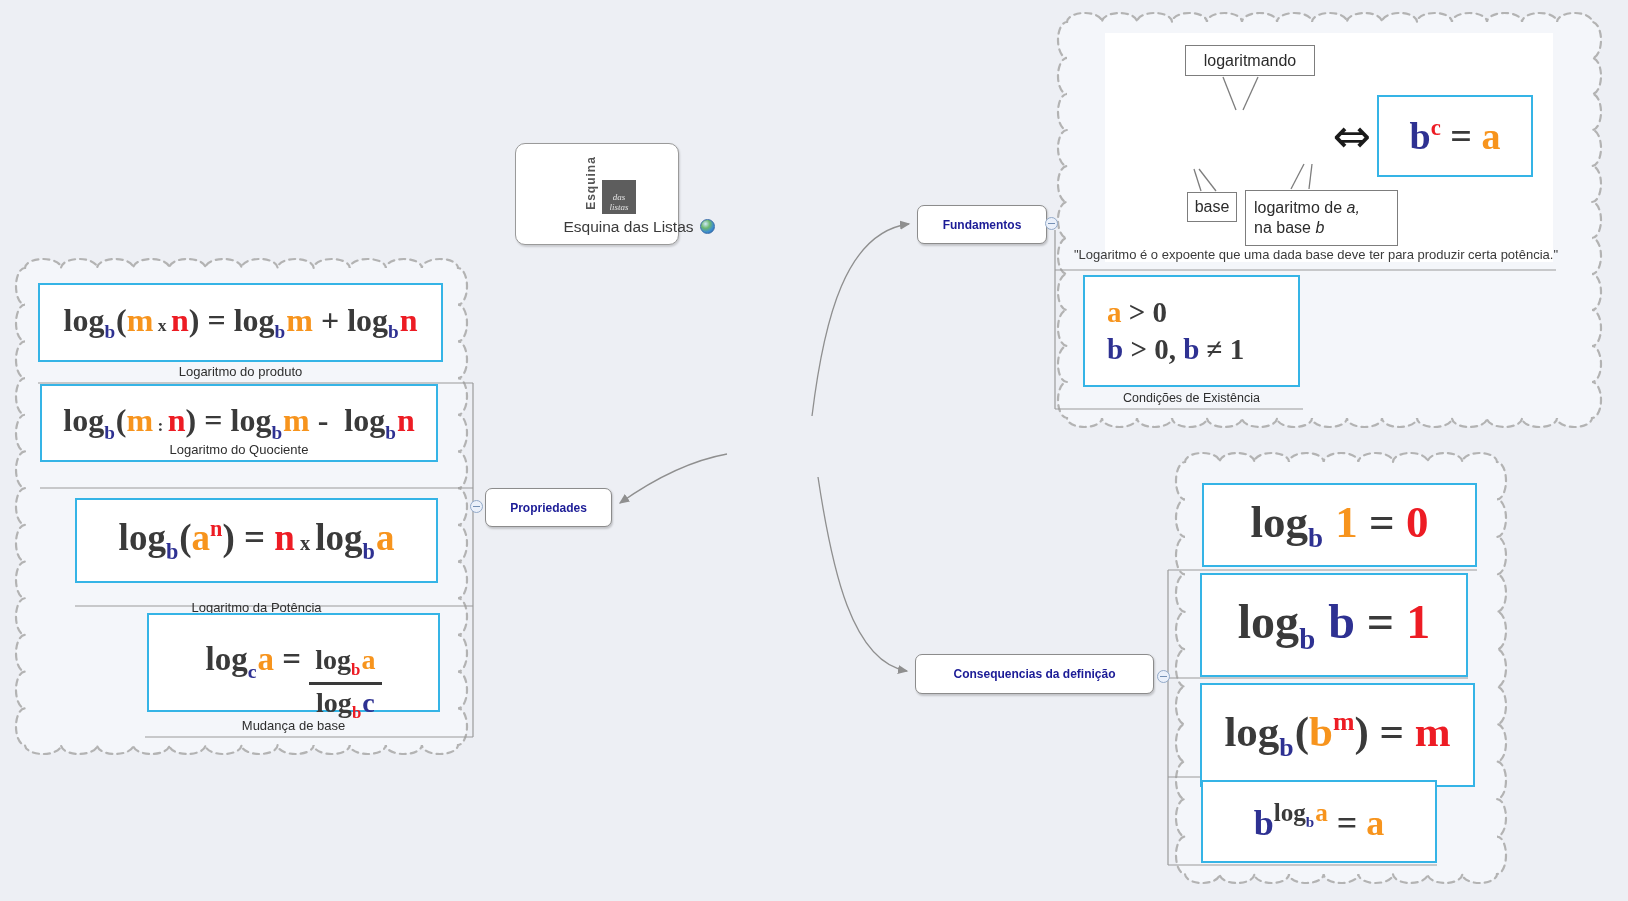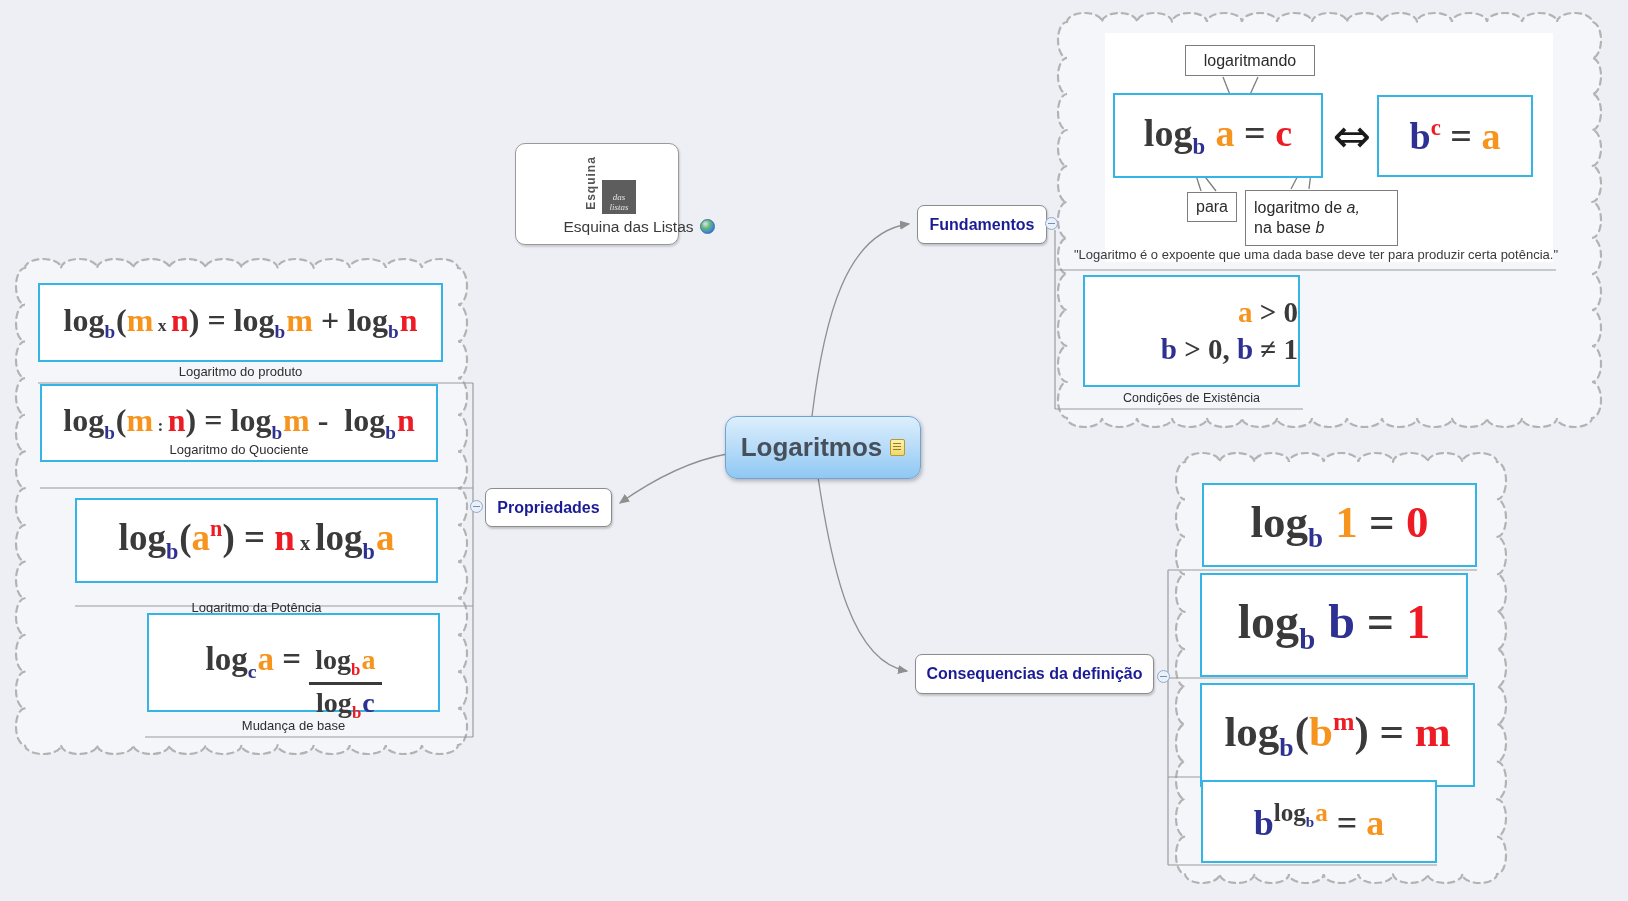--- a/index.html
+++ b/index.html
@@ -3,21 +3,21 @@
 <meta charset="utf-8">
 <style>
   html,body{margin:0;padding:0;}
   .canvas{position:relative;width:1628px;height:901px;background:#edeff4;overflow:hidden;
           font-family:"Liberation Sans","DejaVu Sans",sans-serif;}
   svg.layer{position:absolute;left:0;top:0;}
 
   
   .topic{position:absolute;background:#fff;border:1px solid #8c8c8c;border-radius:7px;
          display:flex;align-items:center;justify-content:center;font-weight:bold;
-         color:#1b1b96;font-size:16px;box-shadow:1px 1.5px 2px rgba(0,0,0,0.18);cursor:default;}
+         color:#1b1b96;font-size:12px;box-shadow:1px 1.5px 2px rgba(0,0,0,0.18);cursor:default;}
   .central{position:absolute;left:725px;top:416px;width:194px;height:61px;
            background:linear-gradient(180deg,#dceffc 0%,#b9dcf8 48%,#8fc8f3 100%);
            border:1px solid #6fa3d3;border-radius:12px;display:flex;align-items:center;justify-content:center;
            font-size:26px;font-weight:bold;color:#47505a;box-shadow:1px 2px 4px rgba(0,0,0,0.28);}
   .floating{position:absolute;left:515px;top:143px;width:162px;height:100px;background:#fff;
             border:1px solid #9a9a9a;border-radius:10px;box-shadow:1px 1.5px 2px rgba(0,0,0,0.15);}
 
   
   .collapse{position:absolute;width:13px;height:13px;border-radius:50%;background:#eaf0fa;
             border:1px solid #93aac9;box-sizing:border-box;}
@@ -110,40 +110,37 @@
     <svg class="layer" width="448" height="229">
       <g stroke="#7d7d7d" stroke-width="1.3">
         <path d="M118,44 L131,77"></path>
           <path d="M153,44 L138,77"></path>
         <path d="M96,158 L89,136"></path>
           <path d="M111,158 L94,136"></path>
         <path d="M186,156 L199,131"></path>
           <path d="M204,156 L207,131"></path>
       </g>
     </svg>
-    <div class="fbox" style="left:8px;top:60px;width:210px;height:85px;">
-      <span class="fx" style="font-size:38px;"><span style="color: rgb(58, 58, 58);">log</span><span class="sub" style="color: rgb(46, 49, 146);">b</span><span style="color: rgb(247, 148, 29);"> a</span><span style="color: rgb(58, 58, 58);"> = </span><span style="color: rgb(237, 28, 36);">c</span></span>
-    </div>
     <div class="iff" style="left:221px;top:65px;width:52px;height:75px;font-size:46px;display:flex;align-items:center;justify-content:center;">⇔</div>
     <div class="fbox" style="left:272px;top:62px;width:156px;height:82px;">
       <span class="fx" style="font-size:38px;"><span style="color: rgb(46, 49, 146);">b</span><span class="sup" style="color: rgb(237, 28, 36);">c</span><span style="color: rgb(58, 58, 58);"> = </span><span style="color: rgb(247, 148, 29);">a</span></span>
     </div>
     <div class="callout" style="left:80px;top:12px;width:130px;height:31px;">
       <span>logaritmando</span>
     </div>
     <div class="callout" style="left:82px;top:159px;width:50px;height:30px;">
-      <span>para</span>
+      <span>base</span>
     </div>
     <div class="callout" style="left:140px;top:157px;width:153px;height:56px;justify-content:flex-start;padding-left:8px;line-height:1.25;">
       <span><span>logaritmo de </span><span style="font-style: italic;">a,</span><br><span>na base </span><span style="font-style: italic;">b</span></span>
     </div>
   </div>
   <div class="quote">"Logaritmo é o expoente que uma dada base deve ter para produzir certa potência."</div>
 
-  <div class="fbox" style="left:1083px;top:275px;width:217px;height:112px;flex-direction:column;align-items:flex-end;justify-content:center;padding-left:22px;gap:4px;">
+  <div class="fbox" style="left:1083px;top:275px;width:217px;height:112px;flex-direction:column;align-items:flex-start;justify-content:center;padding-left:22px;gap:4px;">
     <div class="fx" style="font-size:29px;"><span style="color: rgb(247, 148, 29);">a</span><span style="color: rgb(58, 58, 58);"> &gt; 0</span></div>
     <div class="fx" style="font-size:29px;"><span style="color: rgb(46, 49, 146);">b</span><span style="color: rgb(58, 58, 58);"> &gt; 0, </span><span style="color: rgb(46, 49, 146);">b</span><span style="color: rgb(58, 58, 58);"> ≠ 1</span></div>
   </div>
   <div class="itemlabel" style="left:1083px;top:391px;width:217px;font-size:12.5px;">Condições de Existência</div>
 
   <div class="fbox" style="left:38px;top:283px;width:405px;height:79px;">
     <span class="fx" style="font-size:32px;"><span style="color: rgb(58, 58, 58);">log</span><span class="sub" style="color: rgb(46, 49, 146);">b</span><span style="color: rgb(58, 58, 58);">(</span><span style="color: rgb(247, 148, 29);">m</span><span class="sm" style="color: rgb(58, 58, 58);"> x </span><span style="color: rgb(237, 28, 36);">n</span><span style="color: rgb(58, 58, 58);">)</span><span style="color: rgb(58, 58, 58);"> = </span><span style="color: rgb(58, 58, 58);">log</span><span class="sub" style="color: rgb(46, 49, 146);">b</span><span style="color: rgb(247, 148, 29);">m</span><span style="color: rgb(58, 58, 58);"> + </span><span style="color: rgb(58, 58, 58);">log</span><span class="sub" style="color: rgb(46, 49, 146);">b</span><span style="color: rgb(237, 28, 36);">n</span></span>
   </div>
   <div class="itemlabel" style="left:38px;top:364px;width:405px;">Logaritmo do produto</div>
 
@@ -168,24 +165,20 @@
   <div class="fbox" style="left:1200px;top:573px;width:268px;height:104px;">
     <span class="fx" style="font-size:48px;"><span style="color: rgb(58, 58, 58);">log</span><span class="sub" style="color: rgb(46, 49, 146);">b</span><span style="color: rgb(46, 49, 146);"> b</span><span style="color: rgb(58, 58, 58);"> = </span><span style="color: rgb(237, 28, 36);">1</span></span>
   </div>
   <div class="fbox" style="left:1200px;top:683px;width:275px;height:104px;">
     <span class="fx" style="font-size:43px;"><span style="color: rgb(58, 58, 58);">log</span><span class="sub" style="color: rgb(46, 49, 146);">b</span><span style="color: rgb(58, 58, 58);">(</span><span style="color: rgb(247, 148, 29);">b</span><span class="sup" style="color: rgb(237, 28, 36);">m</span><span style="color: rgb(58, 58, 58);">)</span><span style="color: rgb(58, 58, 58);"> = </span><span style="color: rgb(237, 28, 36);">m</span></span>
   </div>
   <div class="fbox" style="left:1201px;top:780px;width:236px;height:83px;">
     <span class="fx" style="font-size:36px;"><span style="color: rgb(46, 49, 146);">b</span><span class="supgrp"><span style="color: rgb(58, 58, 58);">log</span><span class="sub" style="color: rgb(46, 49, 146);">b</span><span style="color: rgb(247, 148, 29);">a</span></span><span style="color: rgb(58, 58, 58);"> = </span><span style="color: rgb(247, 148, 29);">a</span></span>
   </div>
 
-  <div class="central">
-    <span>Logaritmos</span>
-    <span class="note-icon"></span>
-  </div>
 
   <div class="topic" style="left:917px;top:205px;width:128px;height:37px;">
     <span>Fundamentos</span>
   </div>
   <div class="topic" style="left:485px;top:488px;width:125px;height:37px;">
     <span>Propriedades</span>
   </div>
   <div class="topic" style="left:915px;top:654px;width:237px;height:38px;">
     <span>Consequencias da definição</span>
   </div>

